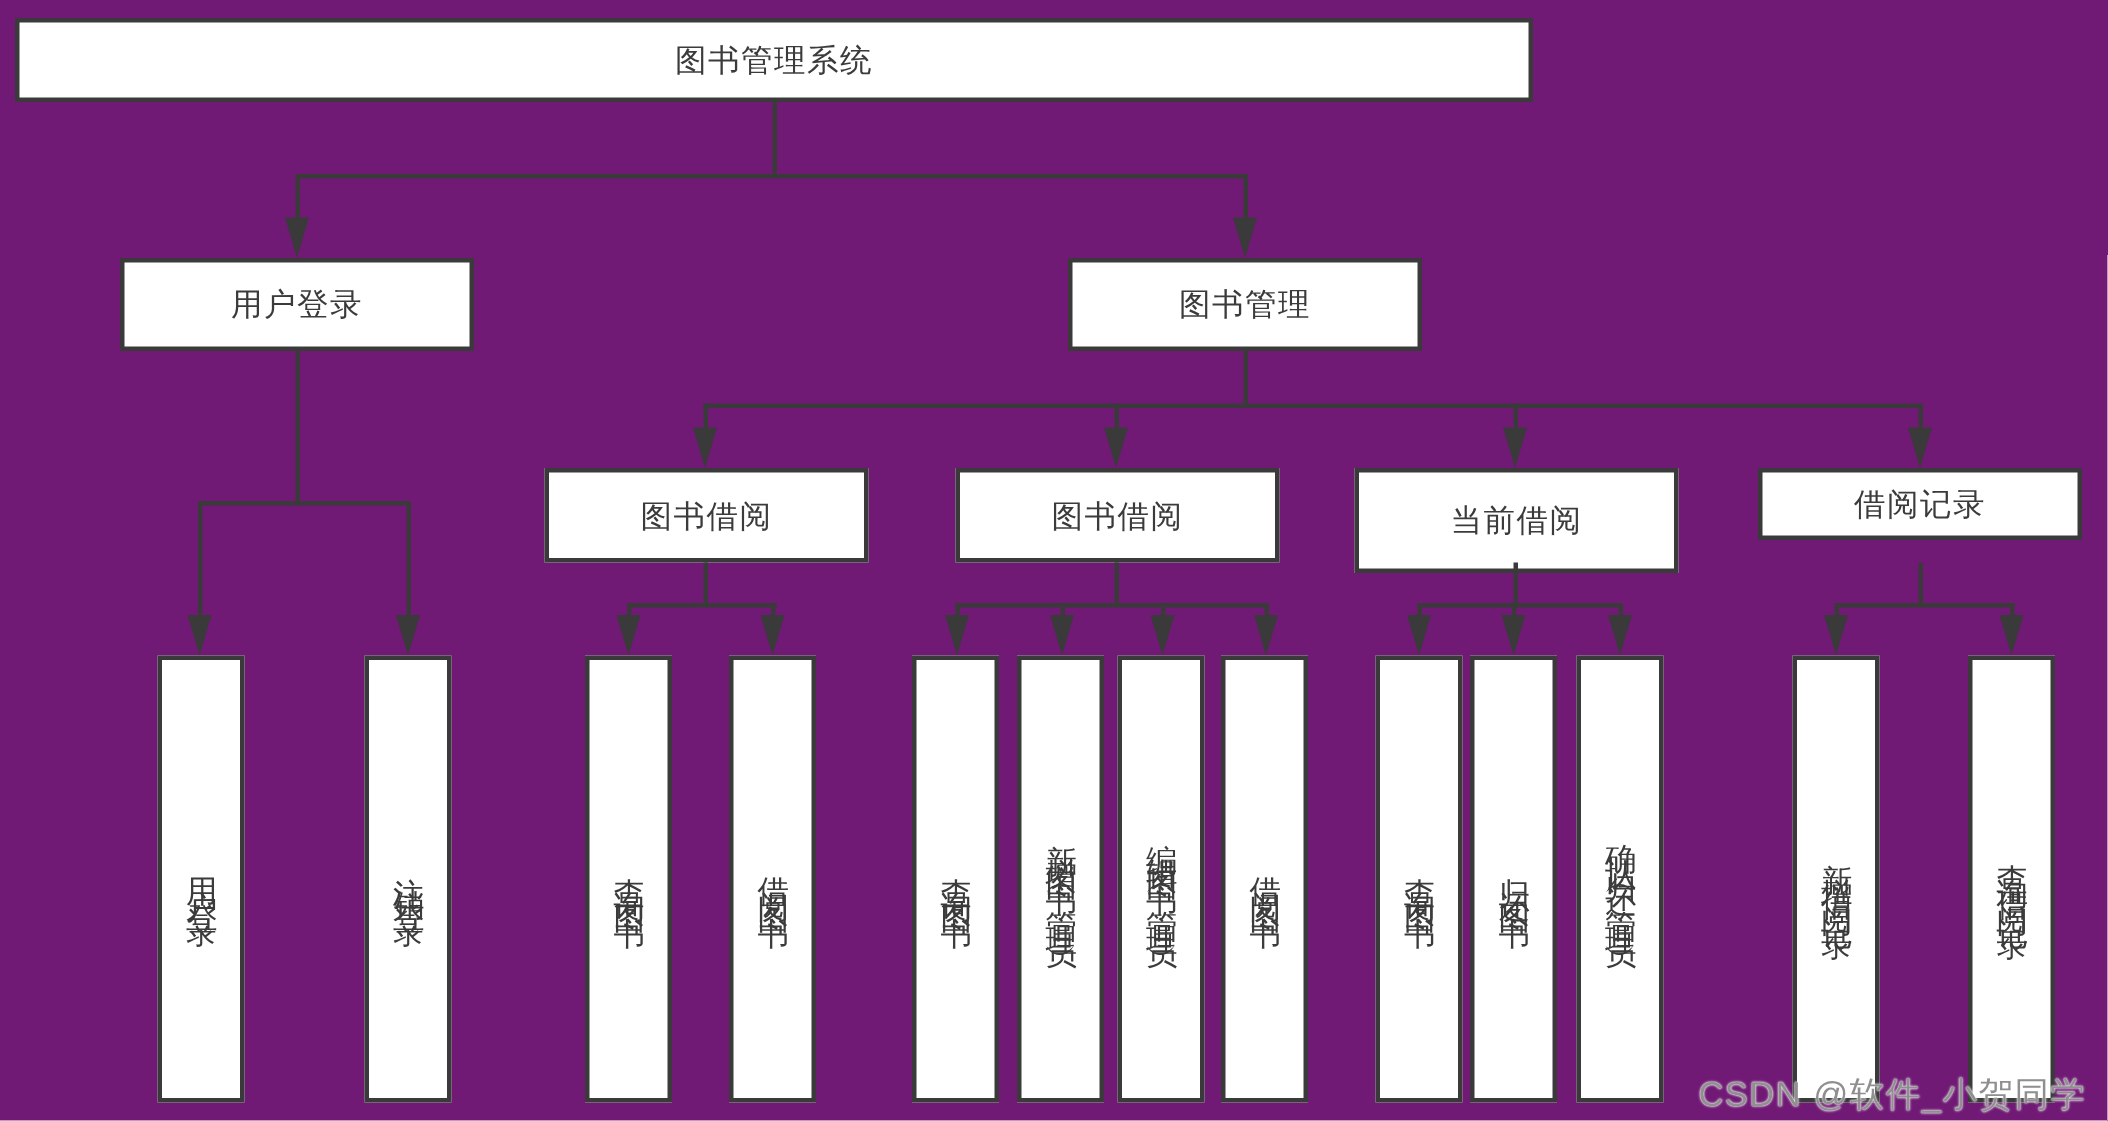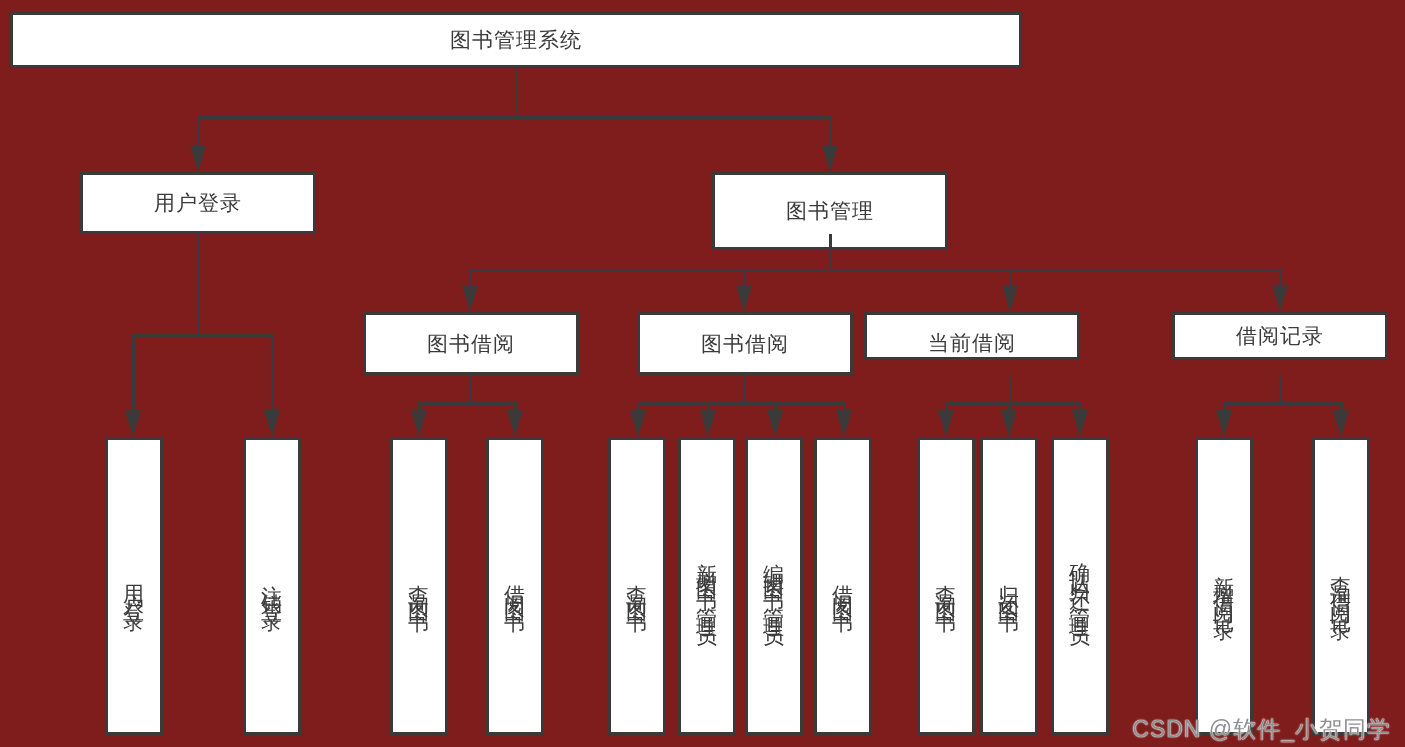--- a/index.html
+++ b/index.html
@@ -1,19 +1,19 @@
 <!DOCTYPE html>
 <html><head>
 <meta charset="utf-8">
 <style>
   html,body{margin:0;padding:0;background:#ffffff;}
   .canvas{
     position:relative;
     width:1405px;height:747px;
-    background:#7f1d1d;
+    background:#701a75;
     font-family:"Liberation Sans","DejaVu Sans",sans-serif;
     overflow:hidden;
   }
   .box{
     position:absolute;
     box-sizing:border-box;
     border:3px solid #3a3a3a;
     background:#ffffff;
     display:flex;align-items:center;justify-content:center;
     color:#3b3b3b;
@@ -58,21 +58,21 @@
   <div class="vl" style="left:515px;top:68px;height:50px;"></div>
   <div class="hl" style="left:197px;top:116px;width:635px;"></div>
   <div class="vl" style="left:197px;top:116px;height:31px;"></div>
   <div class="arr" style="left:190px;top:145px;"></div>
   <div class="vl" style="left:829px;top:116px;height:31px;"></div>
   <div class="arr" style="left:822px;top:145px;"></div>
 
   <div class="box hbox" style="left:80px;top:172px;width:236px;height:62px;">
     <span>用户登录</span>
   </div>
-  <div class="box hbox" style="left:712px;top:172px;width:236px;height:78px;">
+  <div class="box hbox" style="left:712px;top:172px;width:236px;height:62px;">
     <span>图书管理</span>
   </div>
 
   <div class="vl" style="left:197px;top:234px;height:103px;"></div>
   <div class="hl" style="left:132px;top:334px;width:142px;"></div>
   <div class="vl" style="left:132px;top:334px;height:78px;"></div>
   <div class="arr" style="left:125px;top:410px;"></div>
   <div class="vl" style="left:271px;top:334px;height:78px;"></div>
   <div class="arr" style="left:264px;top:410px;"></div>
 
@@ -86,21 +86,21 @@
   <div class="arr" style="left:1002px;top:285px;"></div>
   <div class="vl" style="left:1279px;top:269px;height:18px;"></div>
   <div class="arr" style="left:1272px;top:285px;"></div>
 
   <div class="box hbox" style="left:363px;top:312px;width:216px;height:63px;">
     <span>图书借阅</span>
   </div>
   <div class="box hbox" style="left:637px;top:312px;width:216px;height:63px;">
     <span>图书借阅</span>
   </div>
-  <div class="box hbox" style="left:864px;top:312px;width:216px;height:48px;align-items:flex-end;">
+  <div class="box hbox" style="left:903px;top:312px;width:216px;height:70px;">
     <span>当前借阅</span>
   </div>
   <div class="box hbox" style="left:1172px;top:312px;width:216px;height:48px;">
     <span>借阅记录</span>
   </div>
 
   <div class="vl" style="left:469px;top:375px;height:30px;"></div>
   <div class="hl" style="left:418px;top:402px;width:100px;"></div>
   <div class="vl" style="left:418px;top:402px;height:10px;"></div>
   <div class="arr" style="left:411px;top:410px;"></div>

